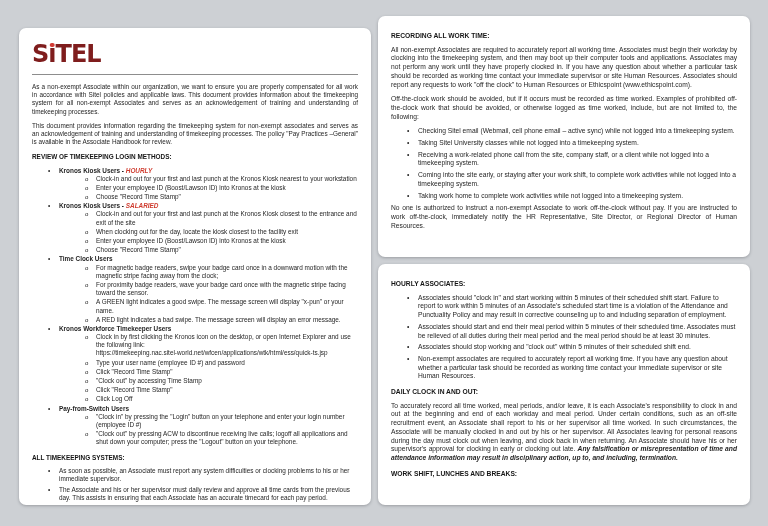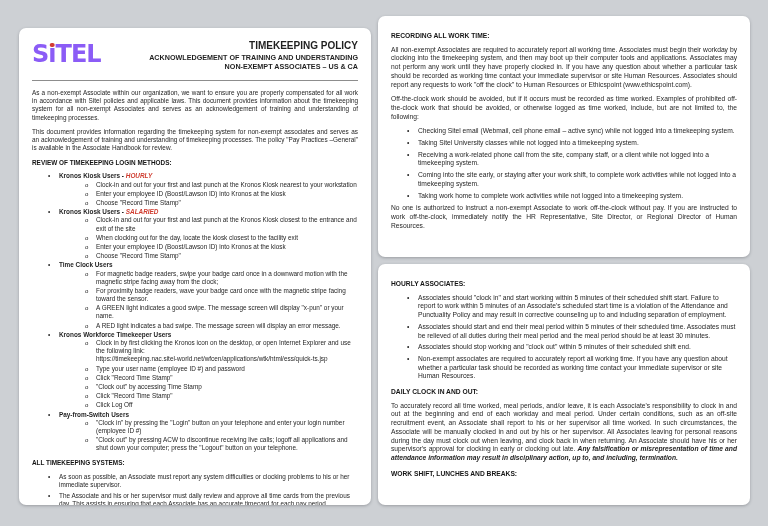--- a/index.html
+++ b/index.html
@@ -14,21 +14,21 @@
     position:absolute;background:#ffffff;border-radius:7px;
     box-shadow:0 1px 3px rgba(60,64,70,.35);
     box-sizing:border-box;overflow:hidden;
   }
   #left-card{left:19px;top:28px;width:352px;height:477px;padding:8px 13px;font-size:6.4px;line-height:1.28;}
   #right-top-card{left:378px;top:16px;width:372px;height:241px;padding:9px 13px;font-size:6.7px;line-height:1.3;}
   #right-bottom-card{left:378px;top:264px;width:372px;height:241px;padding:9px 13px;font-size:6.7px;line-height:1.3;}
 
   
   .doc-header{display:flex;justify-content:space-between;align-items:flex-start;margin-top:2px;}
-  .logo{font-family:"DejaVu Sans", sans-serif;font-size:24px;font-weight:800;letter-spacing:-1px;color:#8b5cf6;line-height:1;margin-top:4px;}
+  .logo{font-family:"DejaVu Sans", sans-serif;font-size:24px;font-weight:800;letter-spacing:-1px;color:#7f1d1d;line-height:1;margin-top:4px;}
   .logo-i{display:inline-block;position:relative;}
   .logo-dot{position:absolute;width:4.6px;height:4.6px;border-radius:50%;background:#d23b34;top:0.5px;left:50%;transform:translateX(-50%);}
   .title-block{text-align:right;font-weight:700;line-height:1.35;margin-top:1px;}
   .t1{font-size:10px;}
   .t2{font-size:7.2px;}
   .rule{border:none;border-top:1.4px solid #8d8d8d;margin:8px 0 8px;}
 
   
   p.para{margin:0 0 6px;}
   .just{text-align:justify;}
@@ -48,25 +48,20 @@
 </style>
 </head>
 <body>
 
 <div>
 
   <section class="card" id="left-card">
     <header class="doc-header">
       <div class="logo">
         <span>S</span><span class="logo-i"><span>ı</span><span class="logo-dot"></span></span><span>TEL</span>
-      </div>
-      <div class="title-block">
-        <div class="t1">TIMEKEEPING POLICY</div>
-        <div class="t2">ACKNOWLEDGEMENT OF TRAINING AND UNDERSTANDING</div>
-        <div class="t2">NON-EXEMPT ASSOCIATES – US &amp; CA</div>
       </div>
     </header>
     <hr class="rule">
     <p class="para just">As a non-exempt Associate within our organization, we want to ensure you are properly compensated for all work in accordance with Sitel policies and applicable laws.  This document provides information about the timekeeping system for all non-exempt Associates and serves as an acknowledgement of training and understanding of timekeeping processes.</p>
     <p class="para just">This document provides information regarding the timekeeping system for non-exempt associates and serves as an acknowledgement of training and understanding of timekeeping processes. The policy "Pay Practices –General" is available in the Associate Handbook for review.</p>
     <h3 class="h">REVIEW OF TIMEKEEPING LOGIN METHODS:</h3>
     <ul>
         <li class="li1">
     <span class="mh"><span>Kronos Kiosk Users - </span><span class="red-em">HOURLY</span></span>
     <ul class="l2">

